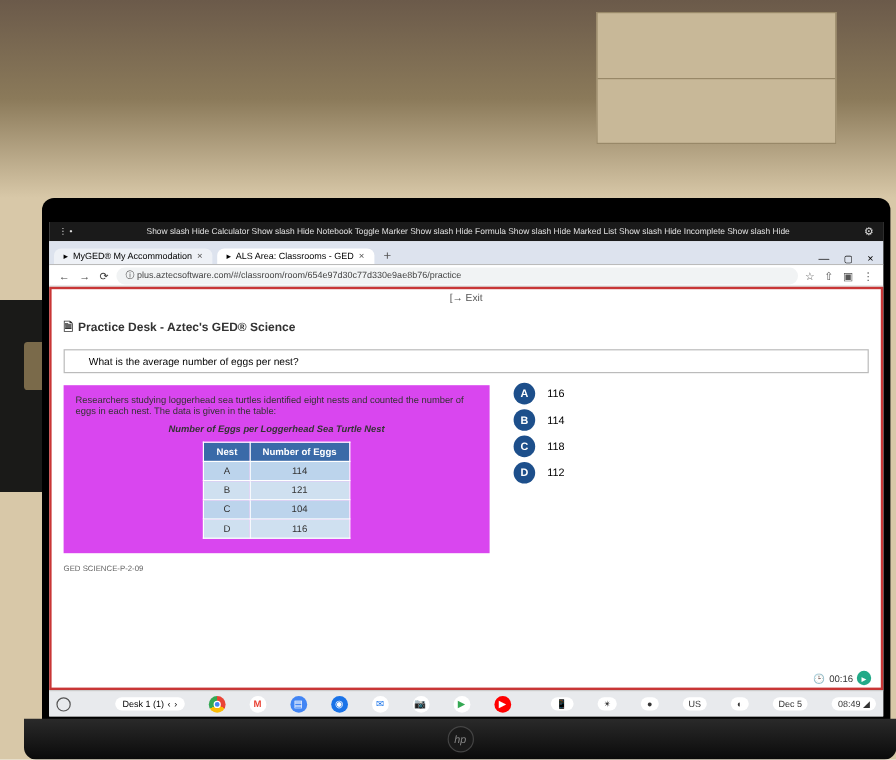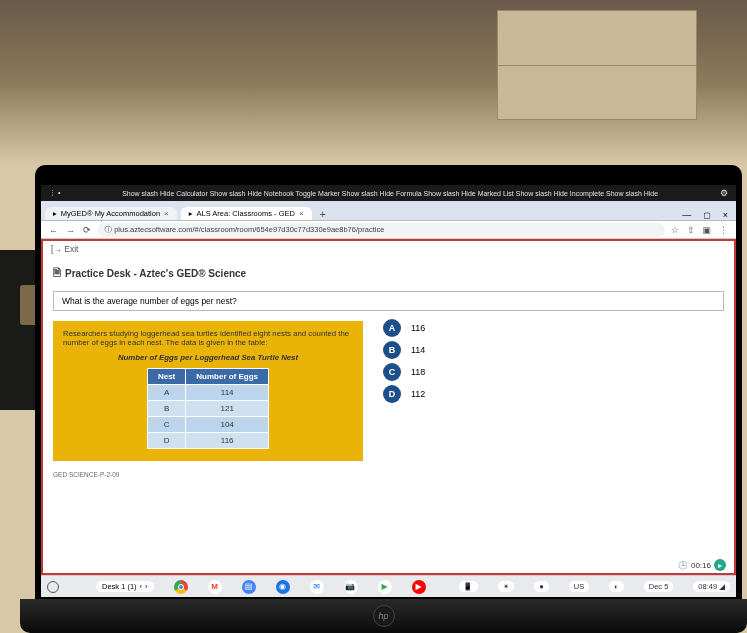--- a/index.html
+++ b/index.html
@@ -28,28 +28,28 @@
 
   
   .urlbar { background: #fff; display:flex; align-items:center; gap:4px; padding:2px 6px; height:18px; border-bottom:1px solid #ccc; }
   .nav-btn { font-size:9px; color:#444; padding:0 2px; }
   .url-input { flex:1; background:#f1f3f4; border-radius:9px; padding:2px 8px; font-size:7.5px; color:#444; }
   .url-icon { font-size:9px; color:#555; padding:0 2px; }
 
   
   .page-frame { flex:1; background:#fff; border:2px solid #c83636; margin:0px; display:flex; flex-direction:column; position:relative; }
   .page-inner { padding:6px 10px; flex:1; overflow:auto; }
-  .exit-row { text-align:left; padding:2px 8px; }
+  .exit-row { text-align:center; padding:2px 8px; }
   .exit { font-size:8.5px; color:#555; }
   .title-bar { padding:3px 0; font-size:10px; font-weight:bold; color:#333; display:flex; align-items:center; gap:4px; }
   .title-bar .doc-icon { font-size:10px; }
-  .q-box { border:1px solid #bbb; padding:4px 8px; font-size:8.5px; margin:6px 0 10px 0; }
+  .q-box { border:1px solid #bbb; padding:4px 20px; font-size:8.5px; margin:6px 0 10px 0; }
 
   .q-area { display:flex; gap:20px; }
-  .stim { background:#eab308; padding:8px 10px 12px 10px; width:310px; font-size:7.8px; color:#333; }
+  .stim { background:#d946ef; padding:8px 10px 12px 10px; width:355px; font-size:7.8px; color:#333; }
   .stim .t1 { margin-bottom:6px; }
   .stim .t2 { text-align:center; font-weight:bold; margin-bottom:6px;font-style:italic; }
   table.data { border-collapse:collapse; margin:0 auto; font-size:8px; }
   table.data th { background:#3a6aa8; color:#fff; padding:3px 10px; border:1px solid #fff; }
   table.data td { background:#cfe0f0; padding:3px 10px; border:1px solid #fff; text-align:center; }
   table.data tr:nth-child(even) td { background:#bcd4ec; }
 
   .choices { display:flex; flex-direction:column; gap:4px; margin-top:-2px; }
   .choice { display:flex; align-items:center; gap:10px; font-size:9px; }
   .bubble { width:18px; height:18px; border-radius:50%; background:#1d4f8b; color:#fff; font-size:9px; font-weight:bold; display:flex; align-items:center; justify-content:center; }

